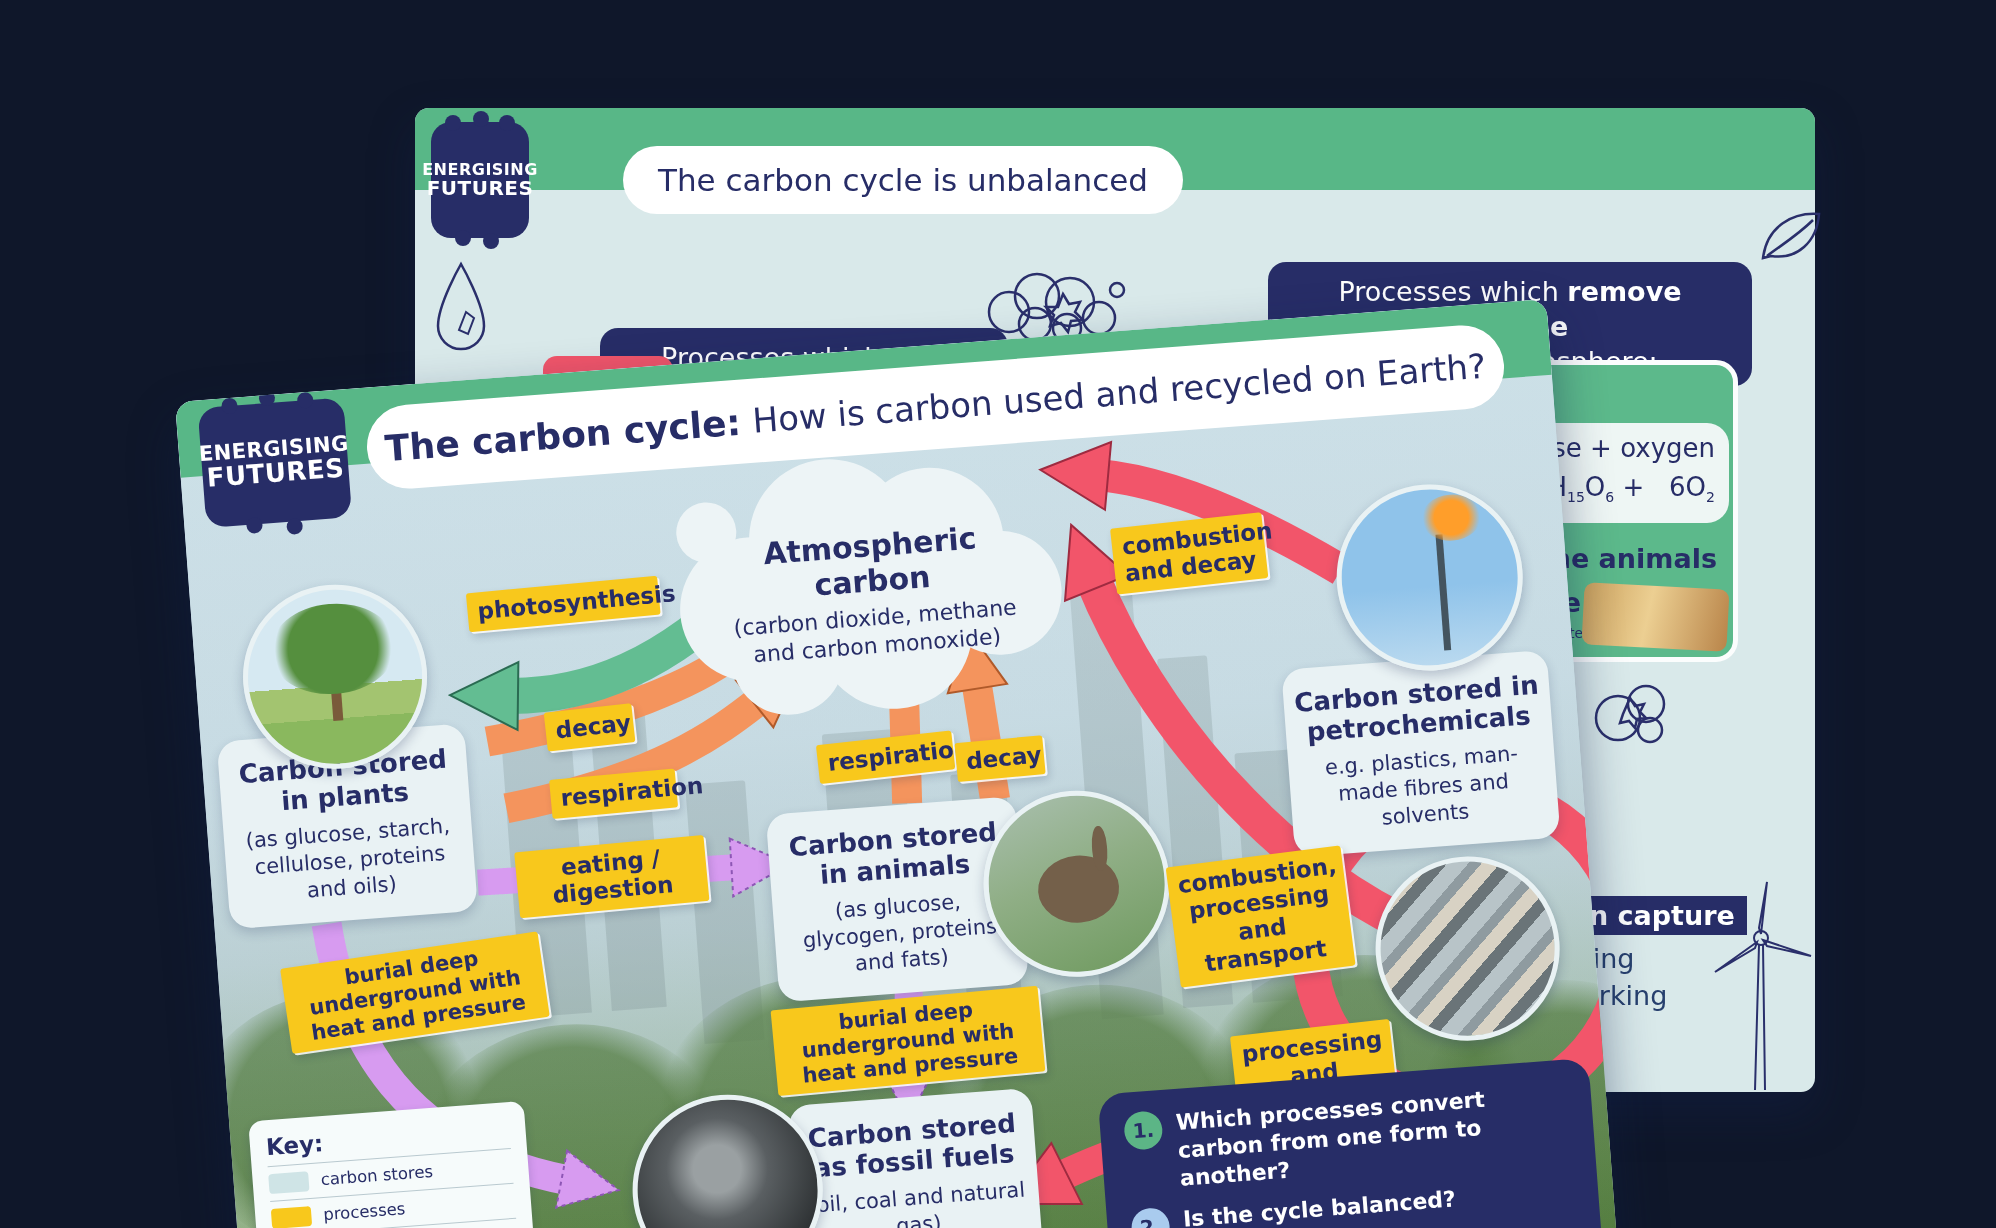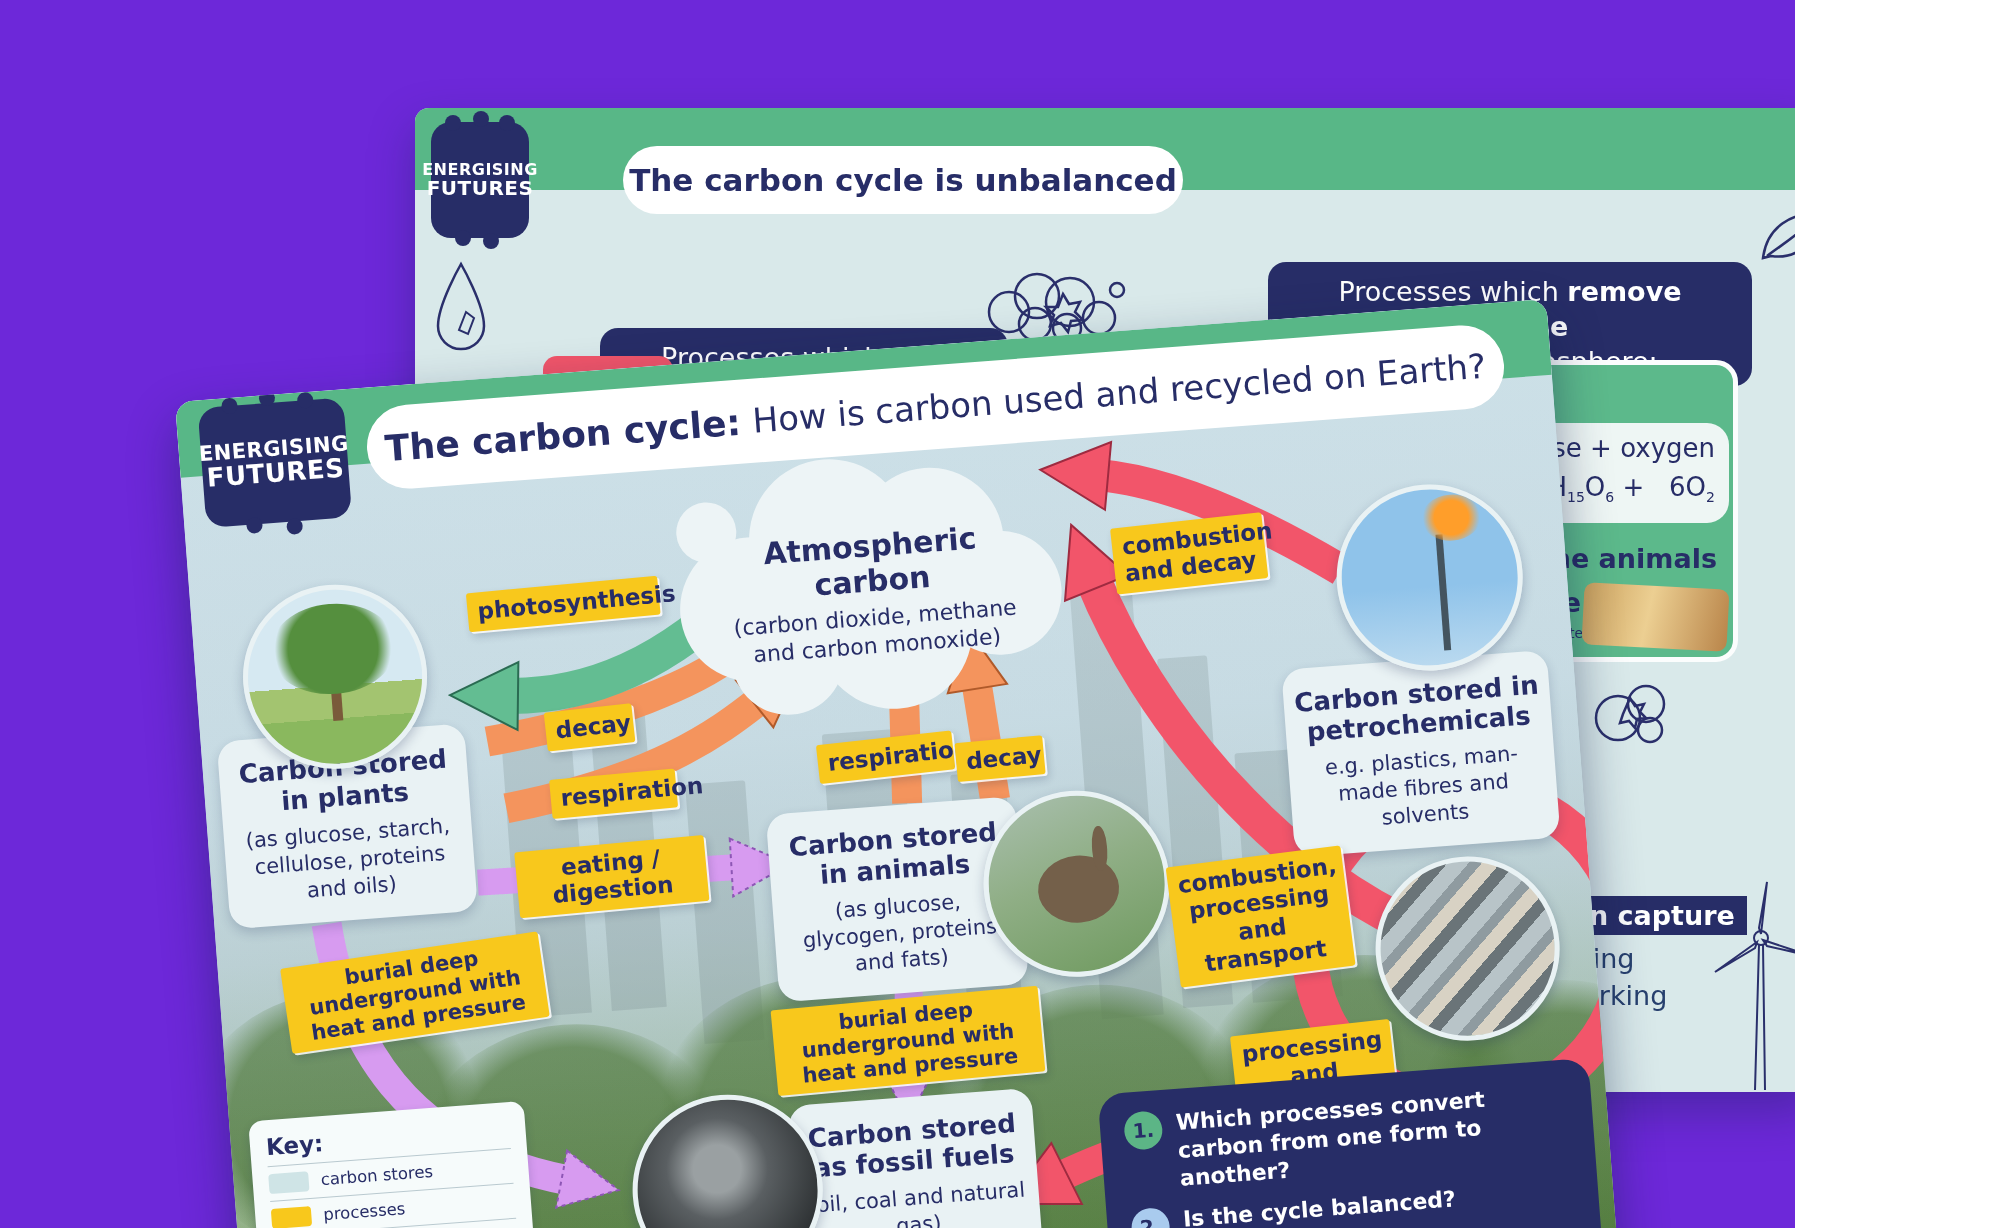--- a/index.html
+++ b/index.html
@@ -1,28 +1,28 @@
 <!DOCTYPE html>
 <html><head>
 <meta charset="utf-8">
 <style>
   html,body{margin:0;padding:0;}
   body{font-family:"DejaVu Sans","Liberation Sans",sans-serif;}
-  .stage{position:relative;width:1795px;height:1228px;overflow:hidden;background:#6d28d9;}
+  .stage{position:relative;width:1996px;height:1228px;overflow:hidden;background:#0f172a;}
   
   .poster{position:absolute;border-radius:14px;}
   .logo{position:absolute;background:#272d67;border-radius:20px;display:flex;flex-direction:column;align-items:center;justify-content:center;color:#fff;font-weight:800;line-height:1.02;letter-spacing:.5px;}
   .logo .l1{font-size:16px;}
   .logo .l2{font-size:20px;}
   .logo .bump{position:absolute;width:16px;height:16px;border-radius:50%;background:#272d67;}
   
   .poster-back{left:415px;top:108px;width:1400px;height:984px;background:#d9e9ea;box-shadow:0 20px 45px rgba(20,35,80,.35);}
   .band-back{position:absolute;left:0;top:0;width:100%;height:82px;background:#58b787;border-radius:14px 14px 0 0;}
   .title-pill-back{position:absolute;left:208px;top:38px;width:560px;height:68px;background:#fff;border-radius:34px;display:flex;align-items:center;justify-content:center;}
-  .title-pill-back span{font-size:31px;font-weight:700;color:#272d67;}
+  .title-pill-back span{font-size:31px;font-weight:400;color:#272d67;}
   .navy-box{position:absolute;background:#272d67;border-radius:18px;color:#fff;text-align:center;font-size:27px;line-height:1.3;padding:12px 8px;}
   .navy-box b{font-weight:800;}
   .red-card{position:absolute;left:128px;top:248px;width:130px;height:70px;background:#f2556a;border-radius:14px;}
   .eq-box{position:absolute;left:853px;top:252px;width:470px;height:302px;background:#5cb98b;border:5px solid #fbfdfd;border-radius:22px;box-sizing:border-box;}
   .eq-pill{position:absolute;left:138px;top:58px;width:318px;height:100px;background:#eef6f4;border-radius:22px;color:#272d67;text-align:right;padding:10px 14px 0 0;box-sizing:border-box;}
   .eq-pill .l1{font-size:26px;}
   .eq-pill .l2{font-size:26px;margin-top:8px;}
   .eq-pill sub{font-size:14px;}
   .c-chip{display:inline-block;background:#272d67;color:#fff;border-radius:6px;padding:1px 7px;font-weight:700;}
   .frag{position:absolute;right:0;color:#272d67;text-align:right;width:100%;box-sizing:border-box;}

